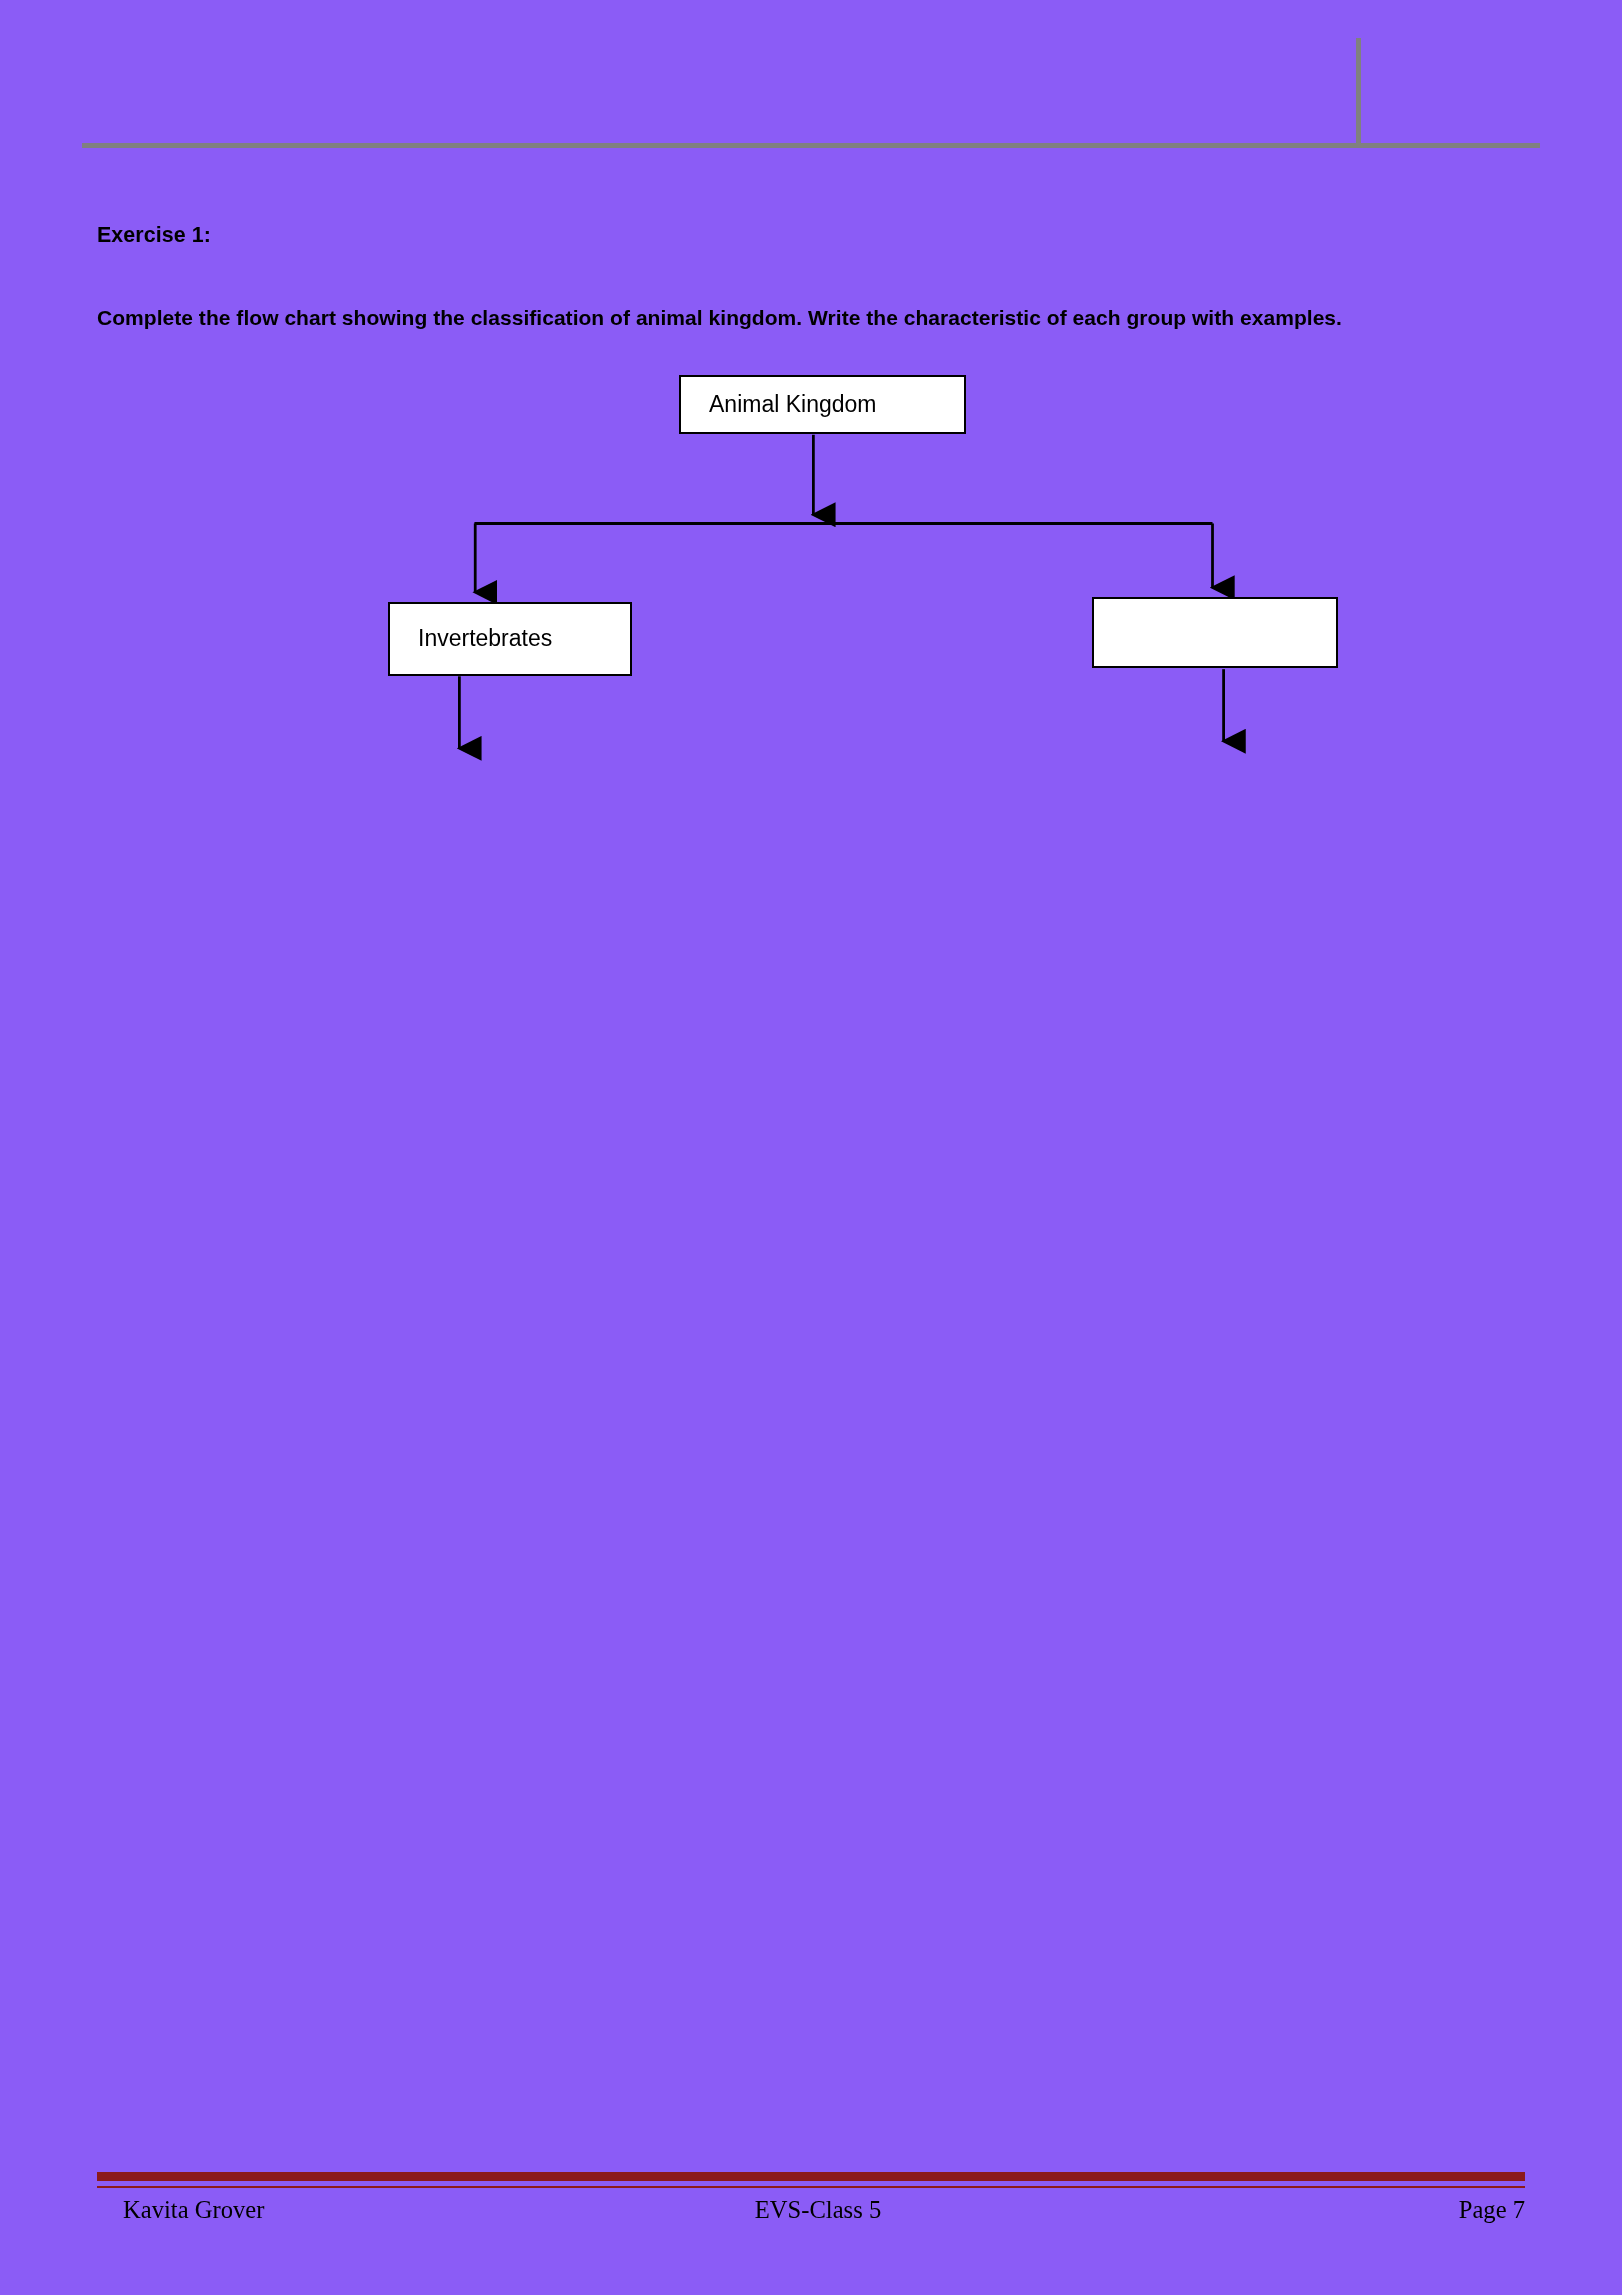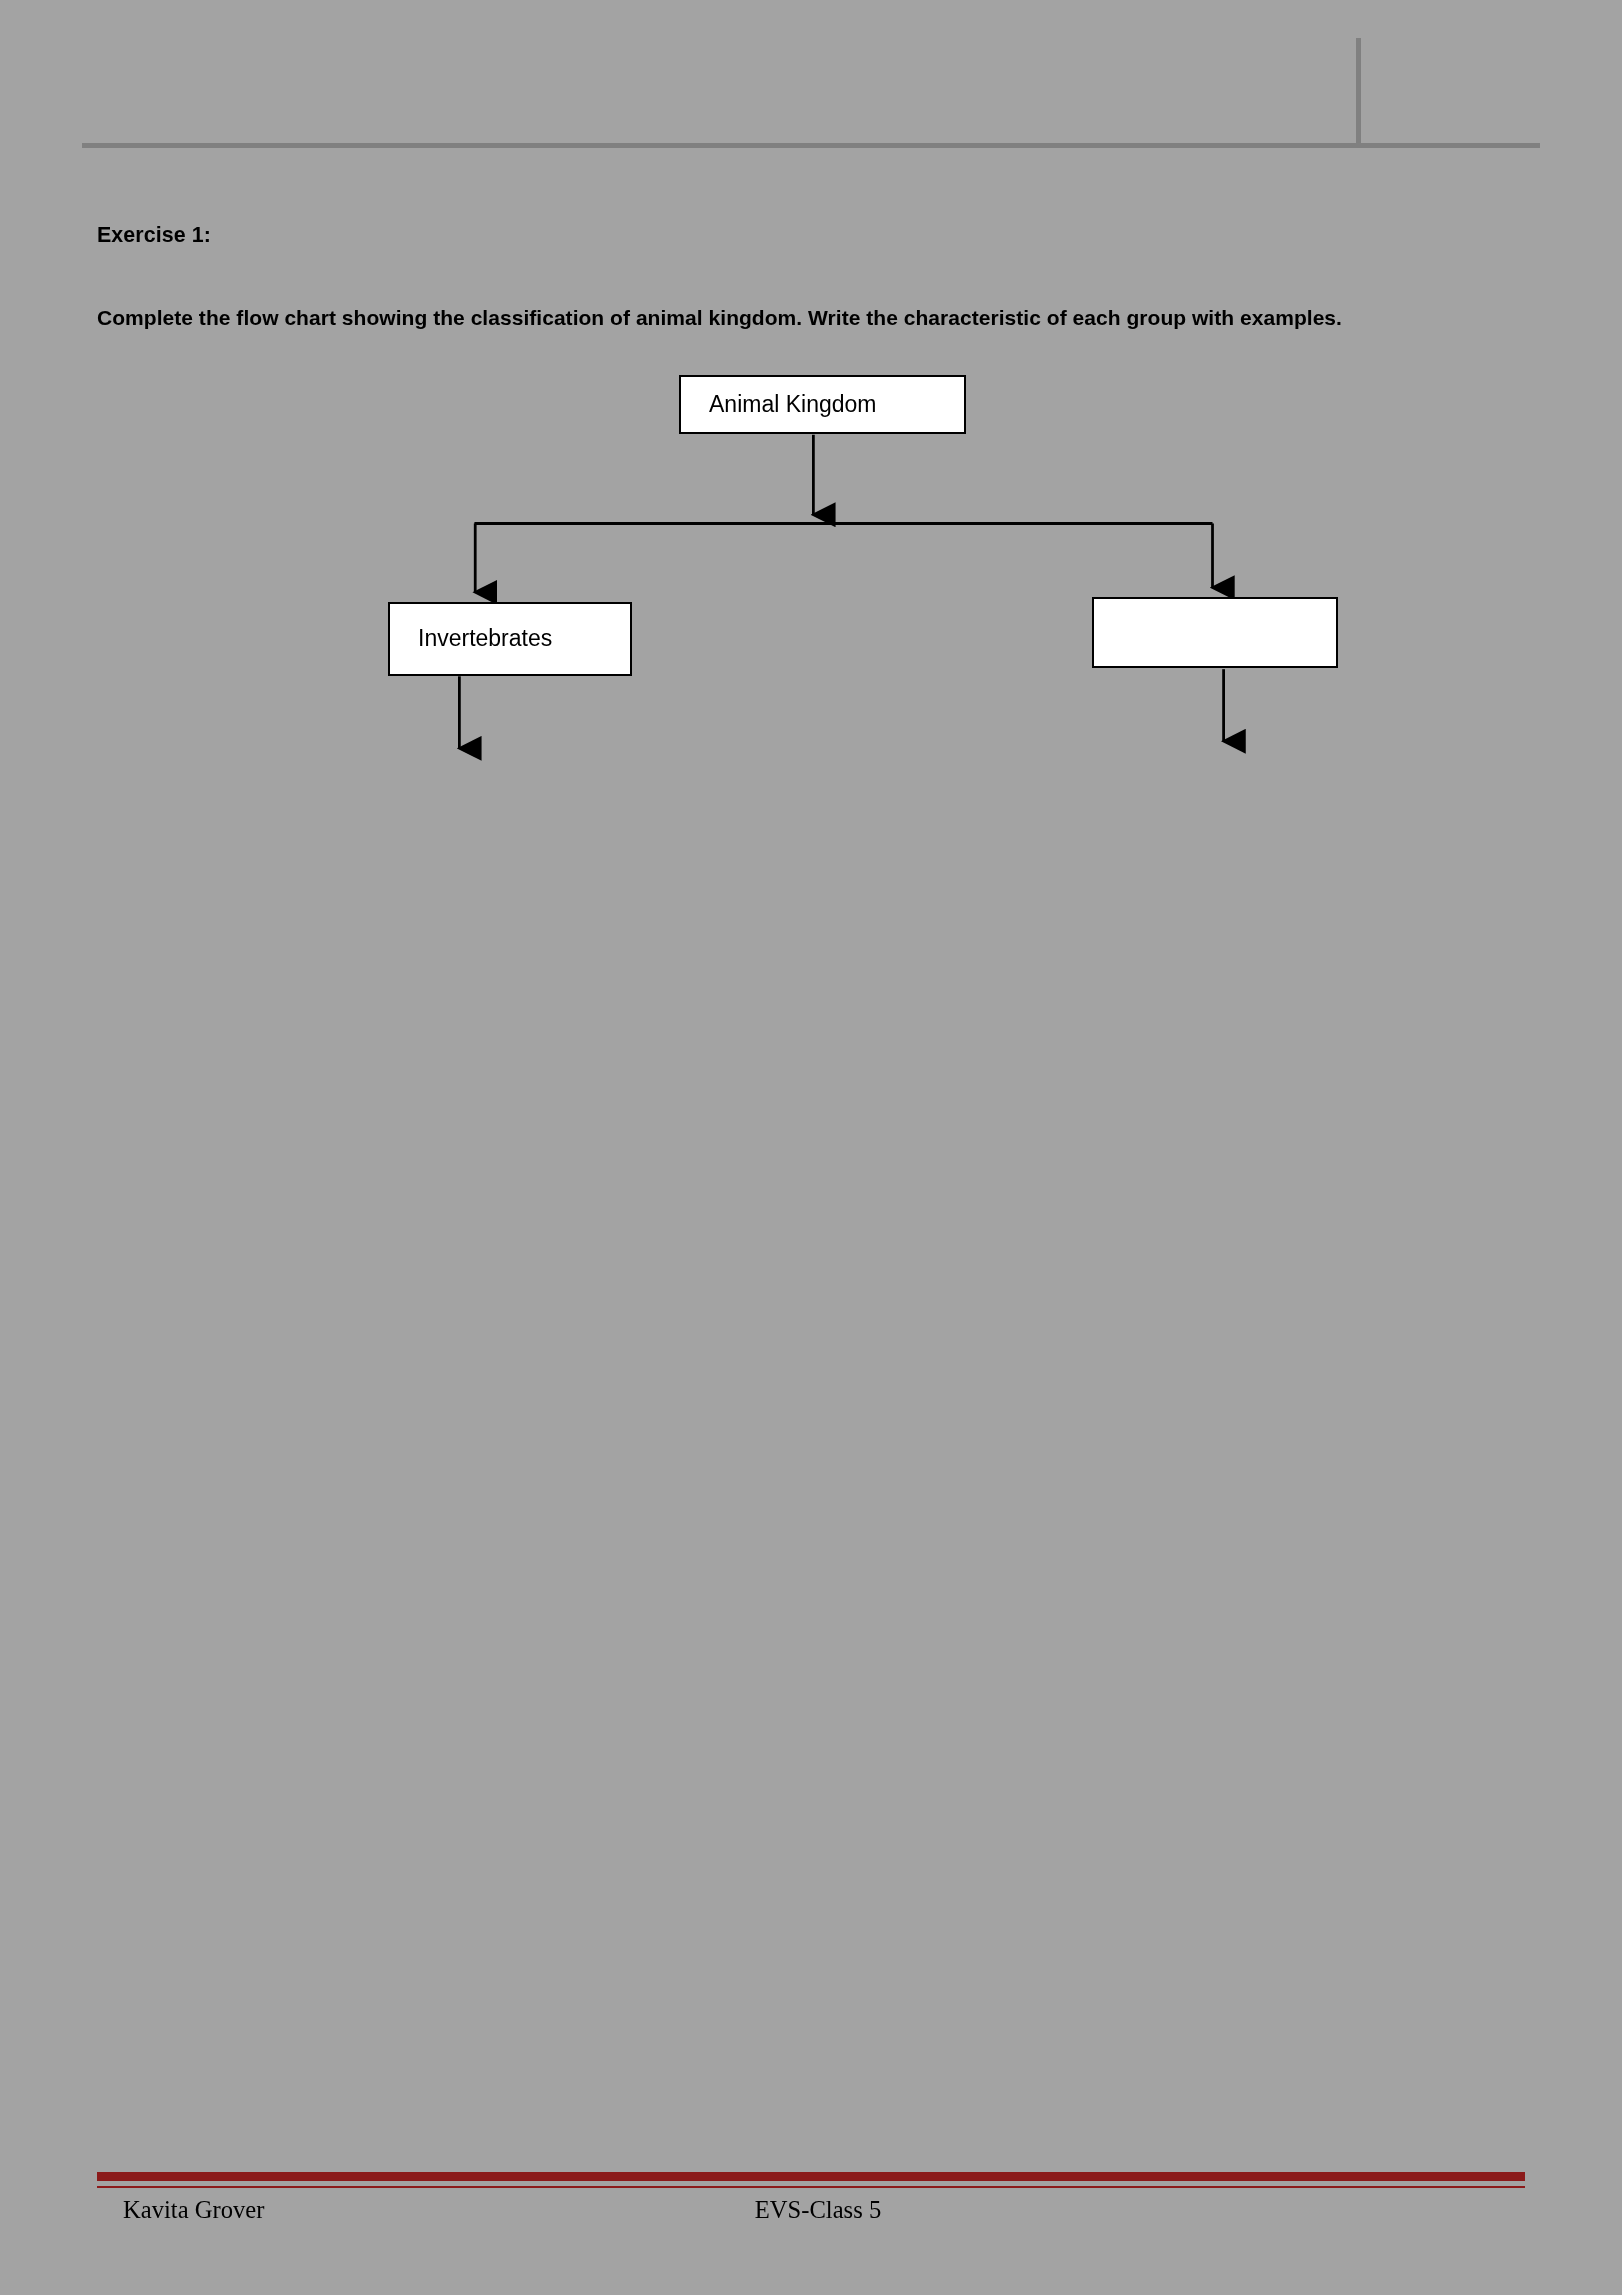--- a/index.html
+++ b/index.html
@@ -12,21 +12,21 @@
     height: 2295px;
     position: relative;
     font-family: "Liberation Sans", sans-serif;
     color: #000000;
     overflow: hidden;
   }
 
   .page {
     position: absolute;
     inset: 0;
-    background: #a3a3a3;
+    background: #8b5cf6;
   }
 
   
   .header-rule {
     position: absolute;
     left: 82px;
     top: 143px;
     width: 1458px;
     height: 4.8px;
     background: #808080;
@@ -172,15 +172,16 @@
 
   <div class="node node-blank"></div>
 
   <div class="footer-rule-thick"></div>
   <div class="footer-rule-thin"></div>
 
   <div class="footer-text footer-left">Kavita Grover</div>
 
   <div class="footer-text footer-center">EVS-Class 5</div>
 
+  <div class="footer-text footer-right">Page 7</div>
 
 </div>
 
 
 </body></html>

